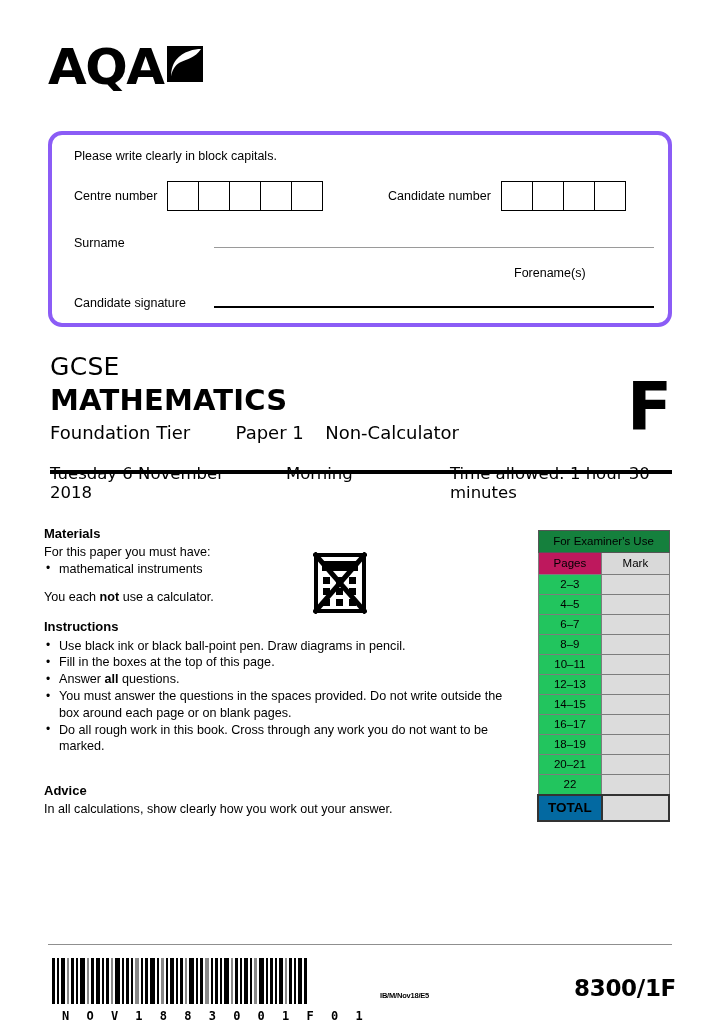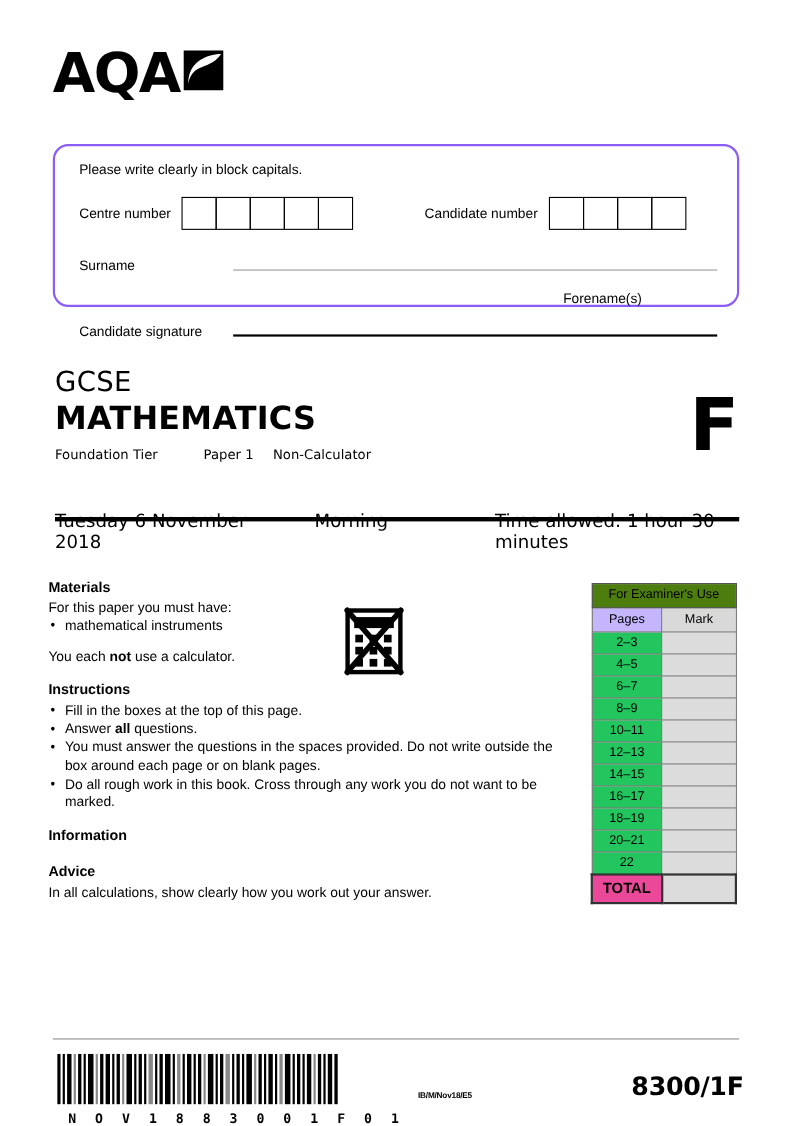--- a/index.html
+++ b/index.html
@@ -35,22 +35,22 @@
     margin-left: 2px;
     margin-top: 2px;
   }
 
   
   #details-box {
     position: absolute;
     left: 48px;
     top: 131px;
     width: 624px;
-    height: 148px;
-    border: 2px solid #8b5cf6;
+    height: 196px;
+    border: 4px solid #8b5cf6;
     border-radius: 14px;
     box-sizing: border-box;
   }
   #please-write {
     position: absolute;
     left: 22px;
     top: 14px;
     font-size: 12.5px;
   }
   .numrow {
@@ -97,39 +97,39 @@
     margin-bottom: 2px;
   }
   #surname-rule { border-bottom: 1.5px solid #9a9a9a; }
   #forename-rule { border-bottom: 1.2px solid #4a4a4a; }
   #signature-rule { border-bottom: 2px solid #000000; }
 
   
   #title-block {
     position: absolute;
     left: 50px;
-    top: 332px;
+    top: 352px;
     width: 622px;
   }
   #qual-line {
     font-family: "DejaVu Sans", sans-serif;
     font-size: 25px;
     line-height: 30px;
     letter-spacing: 0.3px;
   }
   #subject-line {
     font-family: "DejaVu Sans", sans-serif;
     font-size: 29px;
     font-weight: bold;
     line-height: 36px;
     letter-spacing: 0.2px;
   }
   #tier-line {
     font-family: "DejaVu Sans", sans-serif;
-    font-size: 12px;
+    font-size: 18px;
     line-height: 26px;
     margin-top: 2px;
   }
   .tier-gap { display: inline-block; width: 34px; }
   .tier-gap-sm { display: inline-block; width: 10px; }
   #tier-letter {
     position: absolute;
     right: 0px;
     top: 22px;
     font-family: "DejaVu Sans", sans-serif;
@@ -210,40 +210,40 @@
     font-size: 11.5px;
   }
   #examiner-table td {
     border: 1px solid #7d7d7d;
     text-align: center;
     height: 19px;
     padding: 0;
     line-height: 19px;
   }
   #examiner-table td.hdr-title {
-    background: #4d7c0f;
+    background: #15803d;
     height: 21px;
     line-height: 21px;
     border: 1.5px solid #555;
   }
   #examiner-table td.hdr-pages {
-    background: #c4b5fd;
+    background: #be185d;
     font-size: 11.5px;
     height: 21px;
     line-height: 21px;
   }
   #examiner-table td.hdr-mark {
     background: #d9d9d9;
     height: 21px;
     line-height: 21px;
   }
   #examiner-table td.pages-cell { background: #22c55e; width: 64px; }
   #examiner-table td.mark-cell { background: #dcdcdc; width: 69px; }
   #examiner-table td.total-label {
-    background: #ec4899;
+    background: #0369a1;
     font-weight: bold;
     font-size: 13.5px;
     height: 24px;
     line-height: 24px;
     border: 2px solid #333;
   }
   #examiner-table td.total-mark {
     background: #dcdcdc;
     height: 24px;
     border: 2px solid #333;
@@ -388,29 +388,29 @@
   <ul class="bullets">
     <li>mathematical instruments</li>
   </ul>
   <div class="gap-sm"></div>
   <div class="plain-line"><span>You each </span><b>not</b><span> use a calculator.</span></div>
 
   <div class="gap-md"></div>
 
   <div class="sec-head">Instructions</div>
   <ul class="bullets">
+    <li>Use black ink or black ball-point pen. Draw diagrams in pencil.</li>
     <li>Fill in the boxes at the top of this page.</li>
     <li><span>Answer </span><b>all</b><span> questions.</span></li>
     <li>You must answer the questions in the spaces provided. Do not write outside the box around each page or on blank pages.</li>
     <li>Do all rough work in this book. Cross through any work you do not want to be marked.</li>
   </ul>
 
   <div class="gap-md"></div>
 
-  <div class="sec-head">Information</div>
 
   <div class="gap-md"></div>
 
   <div class="sec-head">Advice</div>
   <div class="plain-line">In all calculations, show clearly how you work out your answer.</div>
 </div>
 
 <table id="examiner-table">
   <tbody>
     <tr>

